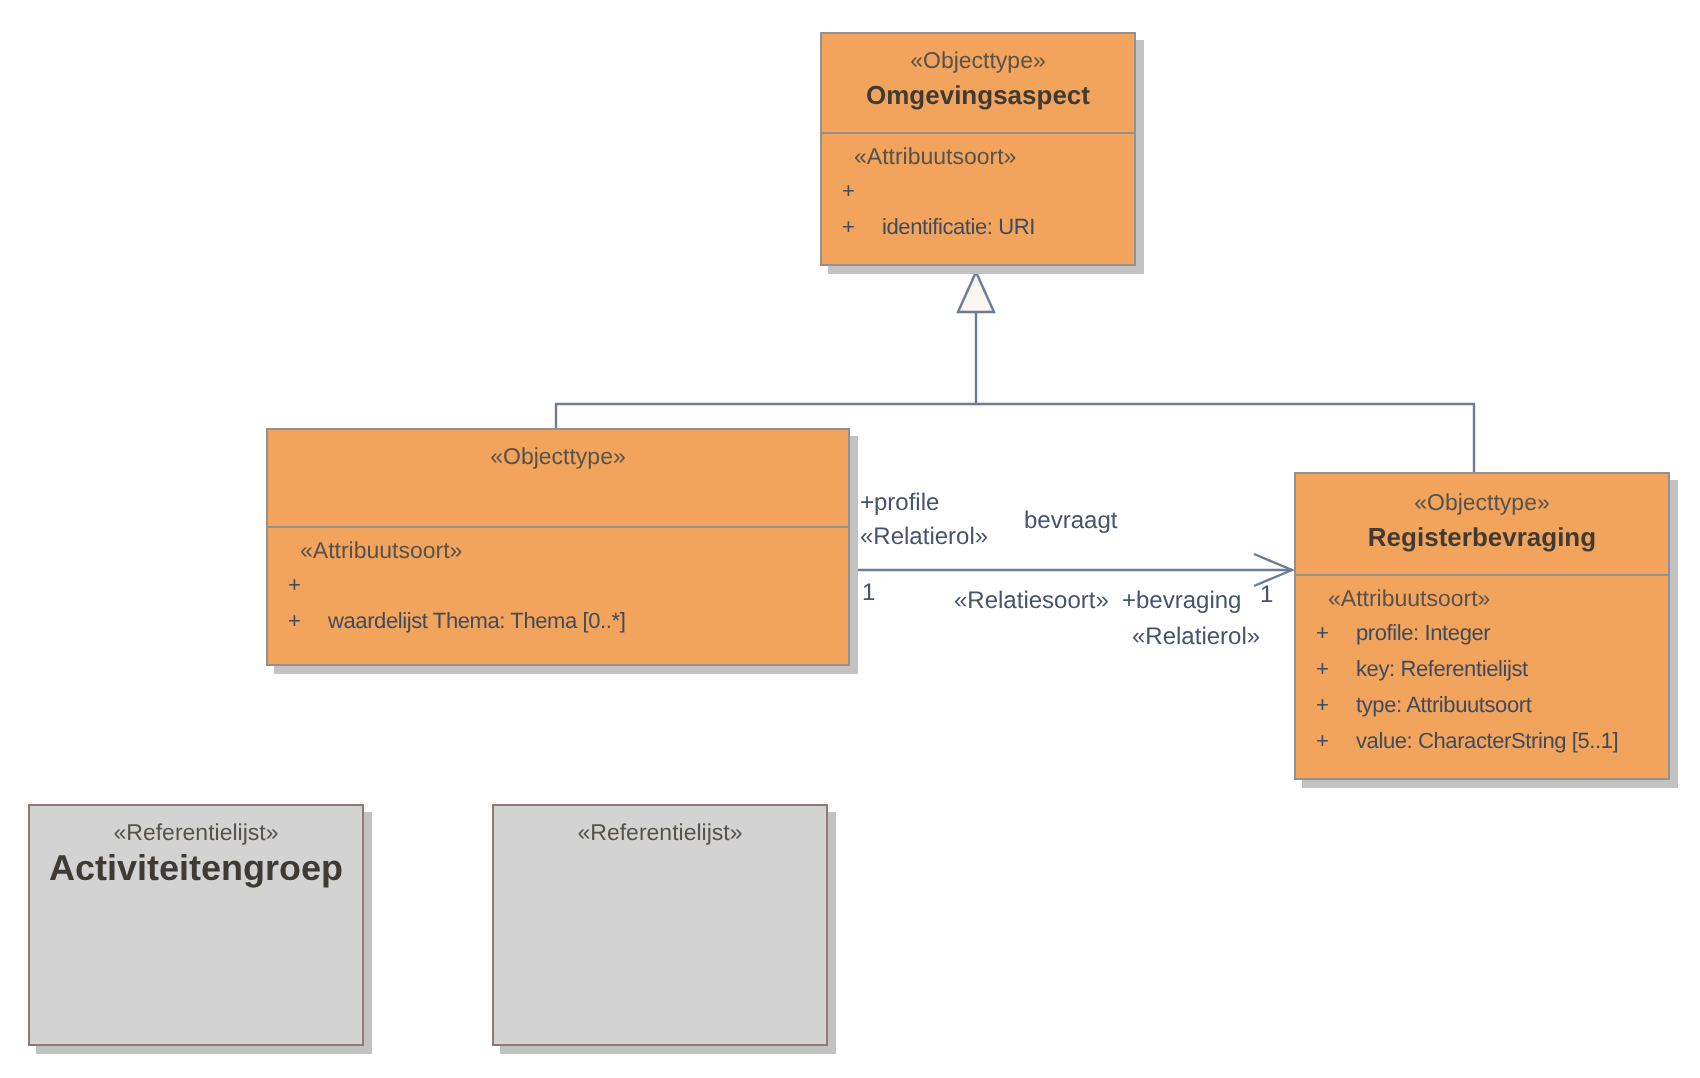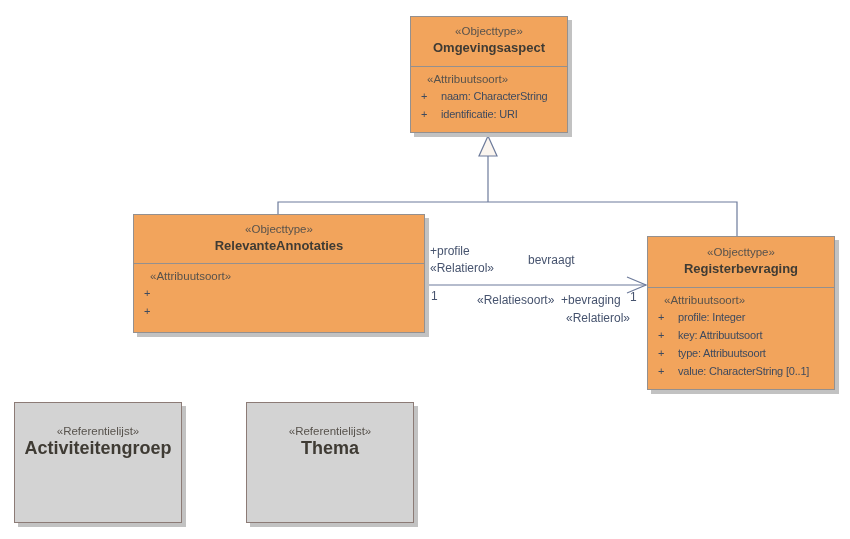--- a/index.html
+++ b/index.html
@@ -22,21 +22,21 @@
     text-align:center;
   }
   .titlebar{border-bottom:1.5px solid var(--objecttype_border);text-align:center;box-sizing:border-box;}
   .stereotype{font-size:11.5px;color:var(--stereotype_text);line-height:15px;}
   .classname{font-size:13px;font-weight:bold;color:var(--name_text);line-height:17px;}
   .compartment{box-sizing:border-box;}
   .comp-label{font-size:11.5px;color:var(--stereotype_text);padding:6px 0 2px 16px;white-space:nowrap;}
   .attr-row{display:flex;font-size:11px;letter-spacing:-0.2px;color:var(--attribute_text);
     line-height:18px;padding-left:10px;white-space:nowrap;}
   .attr-vis{width:20px;flex:0 0 20px;}
-  .ref-stereo{font-size:11.5px;color:var(--stereotype_text);padding-top:20px;line-height:16px;text-align:center;}
+  .ref-stereo{font-size:11.5px;color:var(--stereotype_text);padding-top:6px;line-height:16px;text-align:center;}
   .ref-name{font-size:18px;font-weight:bold;color:var(--name_text);line-height:18px;}
   
   .conn-label{position:absolute;font-size:12px;color:var(--label_text);white-space:nowrap;}
   
   #connectors{position:absolute;left:0;top:0;pointer-events:none;}
   #connectors .edge{stroke:var(--connector);stroke-width:1.2;fill:none;}
   #connectors .tri{stroke:var(--connector);stroke-width:1.2;fill:var(--triangle_fill);}
 </style>
 </head>
 <body>
@@ -55,82 +55,80 @@
 
   <div class="uml-class" style="left:410px;top:16px;width:158px;height:117px;">
     <div class="titlebar" style="height:50px;padding-top:7px;">
       <div class="stereotype">«Objecttype»</div>
       <div class="classname">Omgevingsaspect</div>
     </div>
     <div class="compartment">
       <div class="comp-label">«Attribuutsoort»</div>
       <div class="attr-row">
         <span class="attr-vis">+</span>
-        <span>naam: CharacterString</span>
       </div>
       <div class="attr-row">
         <span class="attr-vis">+</span>
         <span>identificatie: URI</span>
       </div>
     </div>
   </div>
 
   <div class="uml-class" style="left:133px;top:214px;width:292px;height:119px;">
     <div class="titlebar" style="height:49px;padding-top:7px;">
       <div class="stereotype">«Objecttype»</div>
-      <div class="classname">RelevanteAnnotaties</div>
     </div>
     <div class="compartment">
       <div class="comp-label">«Attribuutsoort»</div>
       <div class="attr-row">
         <span class="attr-vis">+</span>
       </div>
       <div class="attr-row">
         <span class="attr-vis">+</span>
+        <span>waardelijst Thema: Thema [0..*]</span>
       </div>
     </div>
   </div>
 
   <div class="uml-class" style="left:647px;top:236px;width:188px;height:154px;">
     <div class="titlebar" style="height:51px;padding-top:8px;">
       <div class="stereotype">«Objecttype»</div>
       <div class="classname">Registerbevraging</div>
     </div>
     <div class="compartment">
       <div class="comp-label">«Attribuutsoort»</div>
       <div class="attr-row">
         <span class="attr-vis">+</span>
         <span>profile: Integer</span>
       </div>
       <div class="attr-row">
         <span class="attr-vis">+</span>
-        <span>key: Attribuutsoort</span>
+        <span>key: Referentielijst</span>
       </div>
       <div class="attr-row">
         <span class="attr-vis">+</span>
         <span>type: Attribuutsoort</span>
       </div>
       <div class="attr-row">
         <span class="attr-vis">+</span>
-        <span>value: CharacterString [0..1]</span>
+        <span>value: CharacterString [5..1]</span>
       </div>
     </div>
   </div>
 
   <div class="uml-ref" style="left:14px;top:402px;width:168px;height:121px;">
     <div class="ref-stereo">«Referentielijst»</div>
     <div class="ref-name">Activiteitengroep</div>
   </div>
   <div class="uml-ref" style="left:246px;top:402px;width:168px;height:121px;">
     <div class="ref-stereo">«Referentielijst»</div>
-    <div class="ref-name">Thema</div>
   </div>
 
   <div class="conn-label" style="left:430px;top:244px;">+profile</div>
   <div class="conn-label" style="left:430px;top:261px;">«Relatierol»</div>
-  <div class="conn-label" style="left:528px;top:253px;">bevraagt</div>
+  <div class="conn-label" style="left:512px;top:253px;">bevraagt</div>
   <div class="conn-label" style="left:431px;top:289px;">1</div>
   <div class="conn-label" style="left:477px;top:293px;">«Relatiesoort»</div>
   <div class="conn-label" style="left:561px;top:293px;">+bevraging</div>
   <div class="conn-label" style="left:630px;top:290px;">1</div>
   <div class="conn-label" style="left:566px;top:311px;">«Relatierol»</div>
 
 </div>
 
 </body></html>

